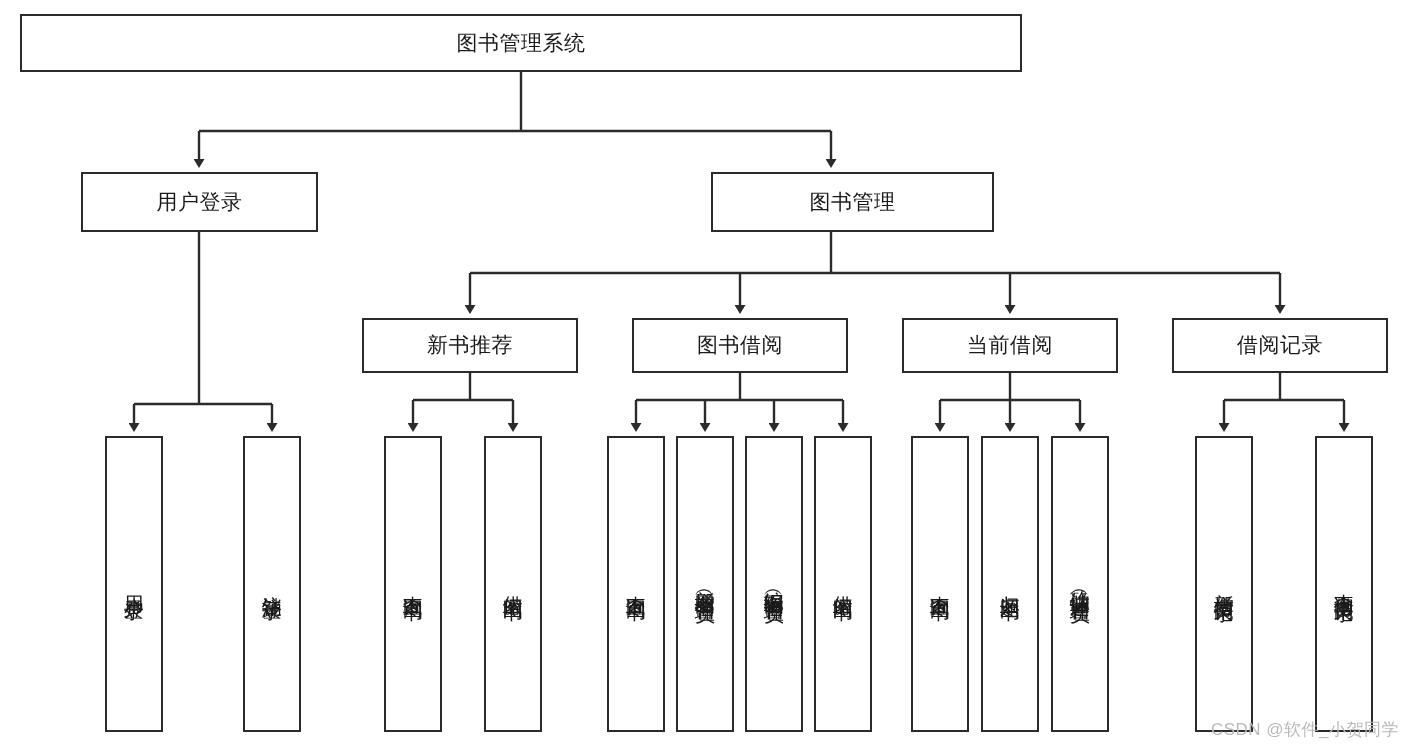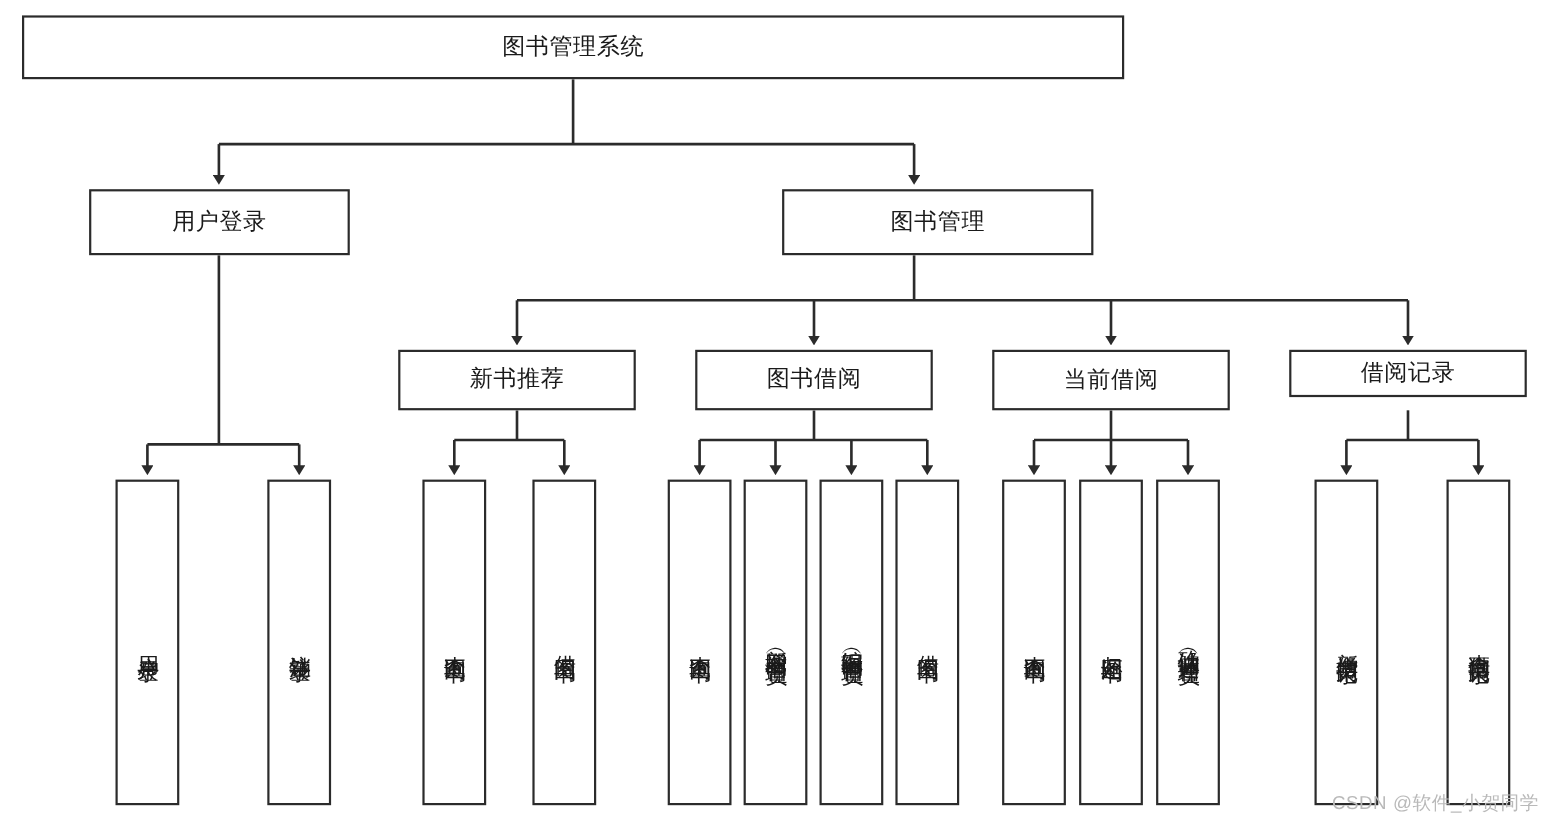--- a/index.html
+++ b/index.html
@@ -113,21 +113,21 @@
       <path d="M1010,400 L1010,424" marker-end="url(#arrow)"></path>
       <path d="M1080,400 L1080,424" marker-end="url(#arrow)"></path>
 
       <path d="M1280,373 L1280,400"></path>
       <path d="M1224,400 L1344,400"></path>
       <path d="M1224,400 L1224,424" marker-end="url(#arrow)"></path>
       <path d="M1344,400 L1344,424" marker-end="url(#arrow)"></path>
     </g>
   </svg>
 
-  <div class="node" style="left:20px; top:14px; width:1002px; height:58px;">
+  <div class="node" style="left:20px; top:14px; width:1002px; height:58px;font-family:Liberation Serif, serif;">
     <span class="label">图书管理系统</span>
   </div>
 
   <div class="node" style="left:81px; top:172px; width:237px; height:60px;">
     <span class="label">用户登录</span>
   </div>
 
   <div class="node" style="left:711px; top:172px; width:283px; height:60px;">
     <span class="label">图书管理</span>
   </div>
@@ -137,21 +137,21 @@
   </div>
 
   <div class="node" style="left:632px; top:318px; width:216px; height:55px;">
     <span class="label">图书借阅</span>
   </div>
 
   <div class="node" style="left:902px; top:318px; width:216px; height:55px;font-family:Liberation Serif, serif;">
     <span class="label">当前借阅</span>
   </div>
 
-  <div class="node" style="left:1172px; top:318px; width:216px; height:43px;">
+  <div class="node" style="left:1172px; top:318px; width:216px; height:55px;">
     <span class="label">借阅记录</span>
   </div>
 
   <div class="node leaf" style="left:105px; top:436px; top:436px; width:58px; height:296px;">
     <span class="label">用户登录</span>
   </div>
   <div class="node leaf" style="left:243px; top:436px; width:58px; height:296px;">
     <span class="label">注销登录</span>
   </div>
 

